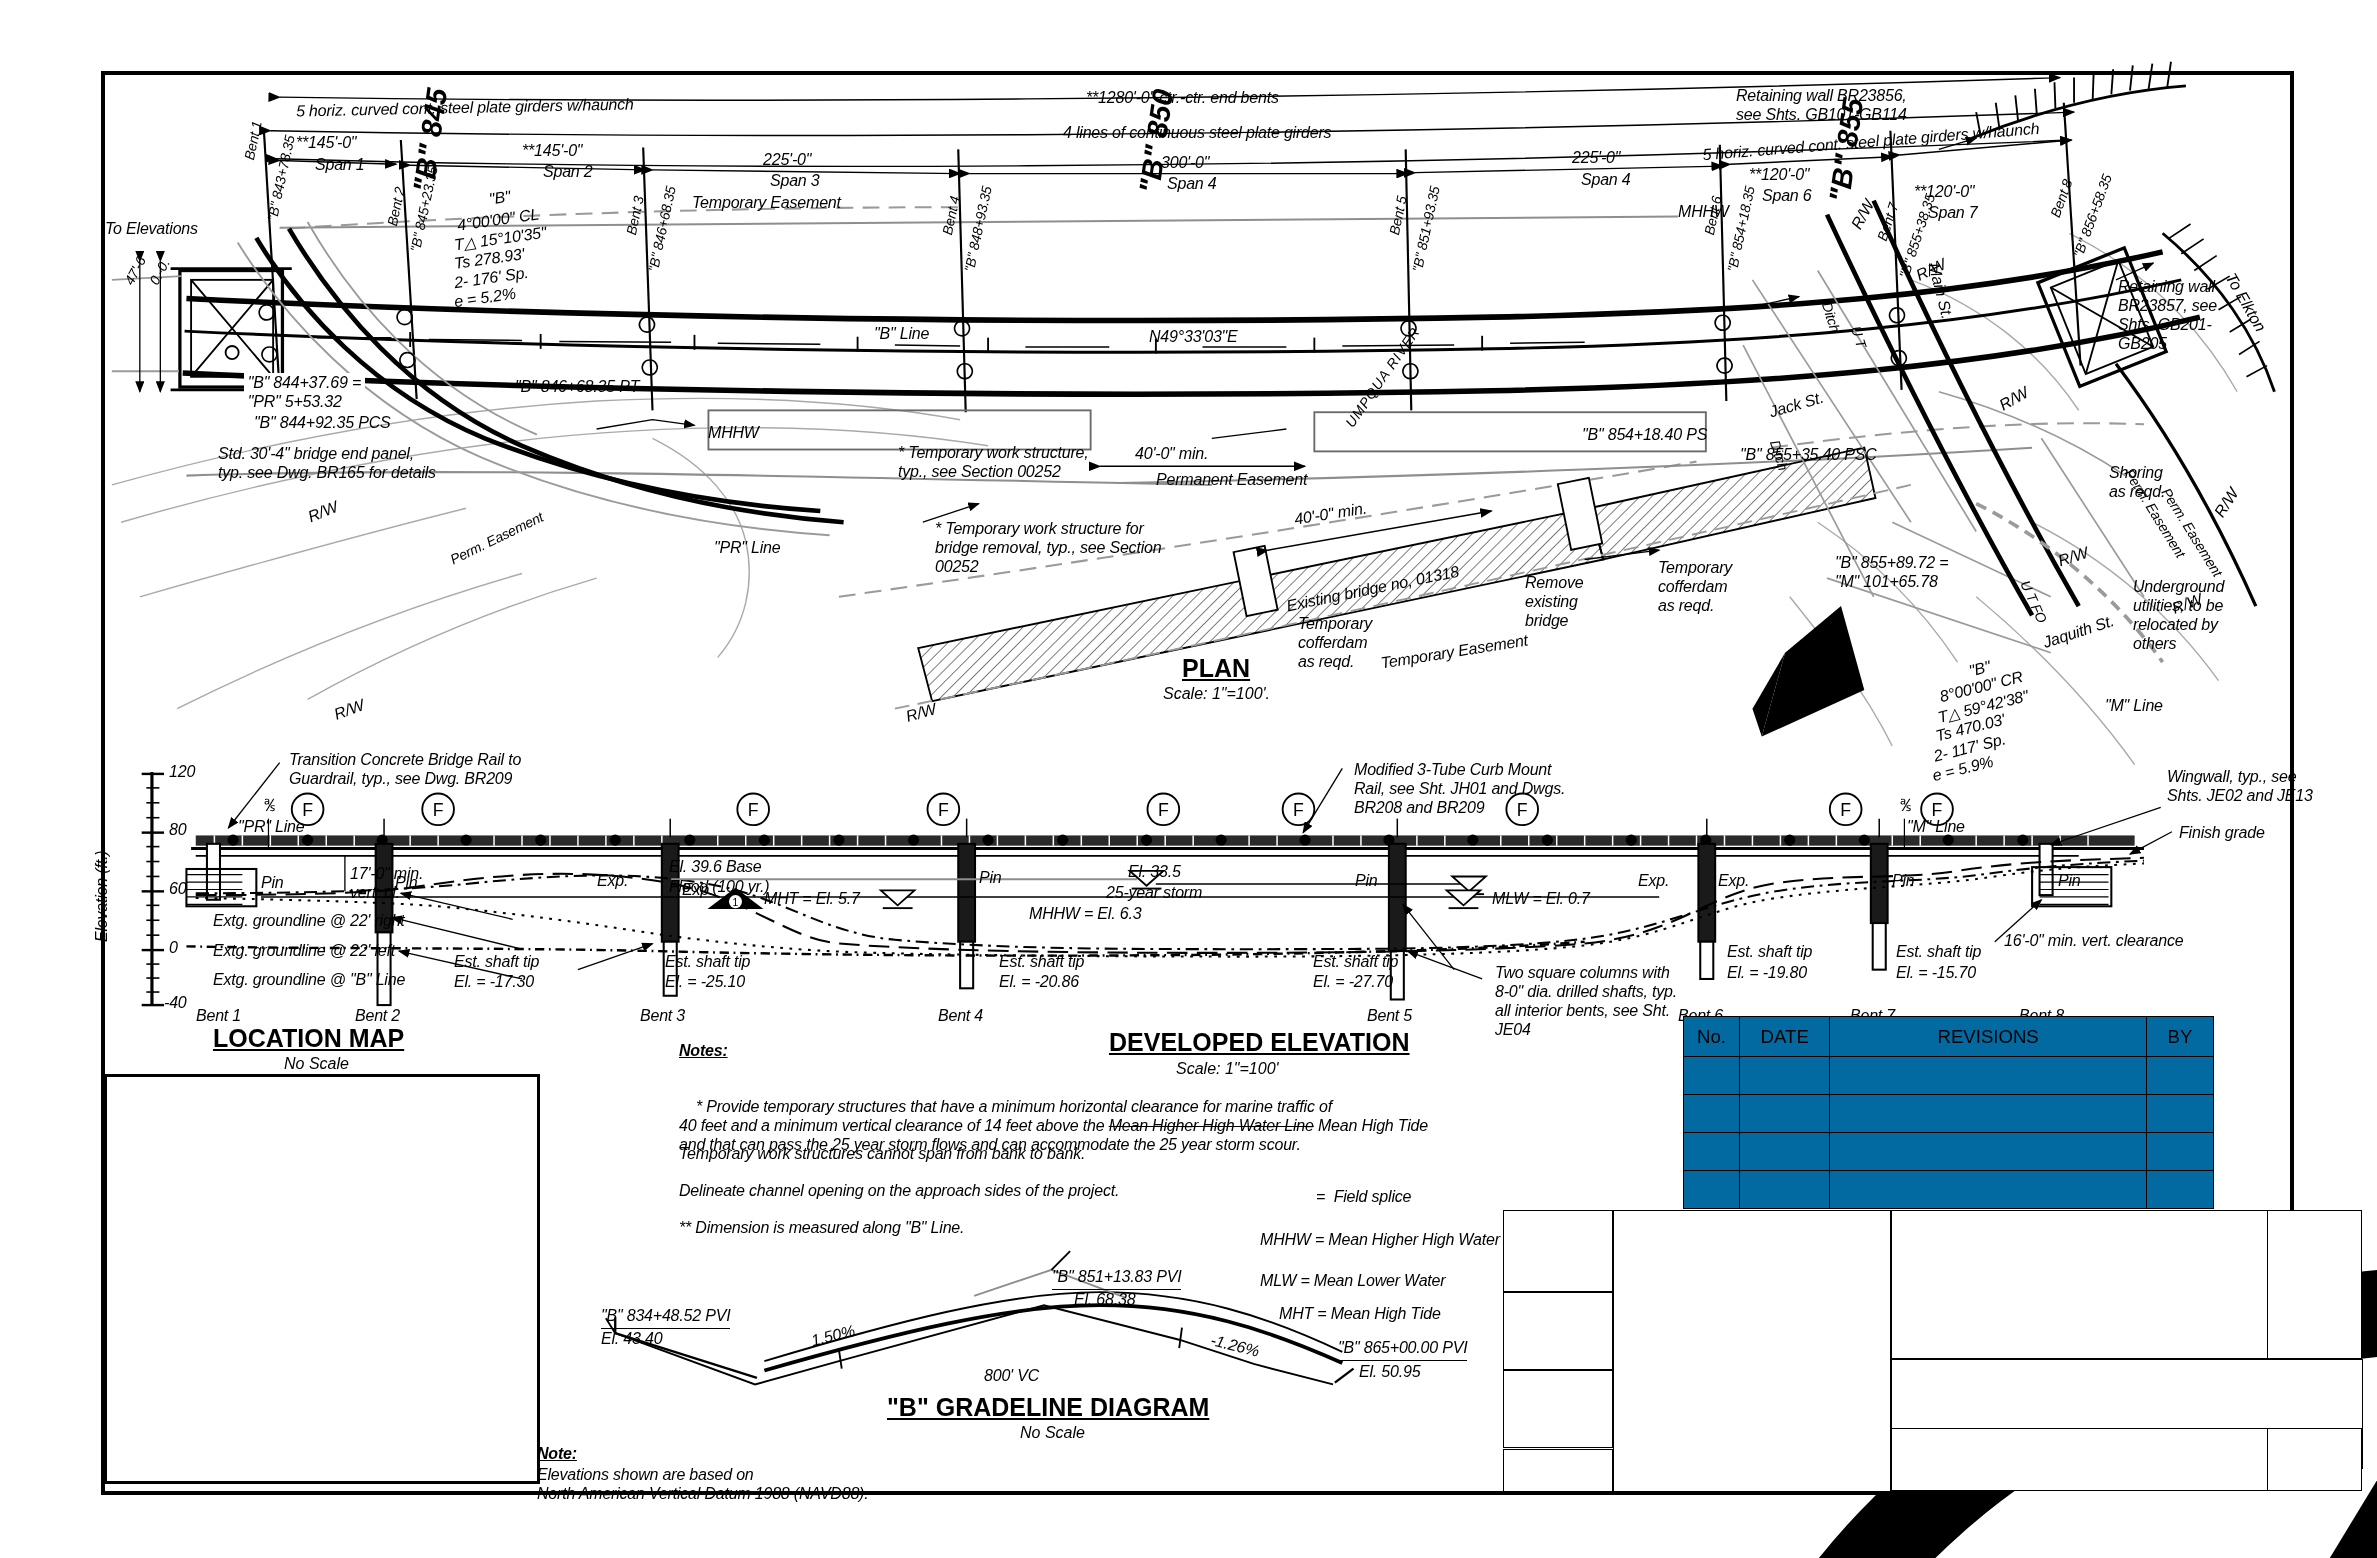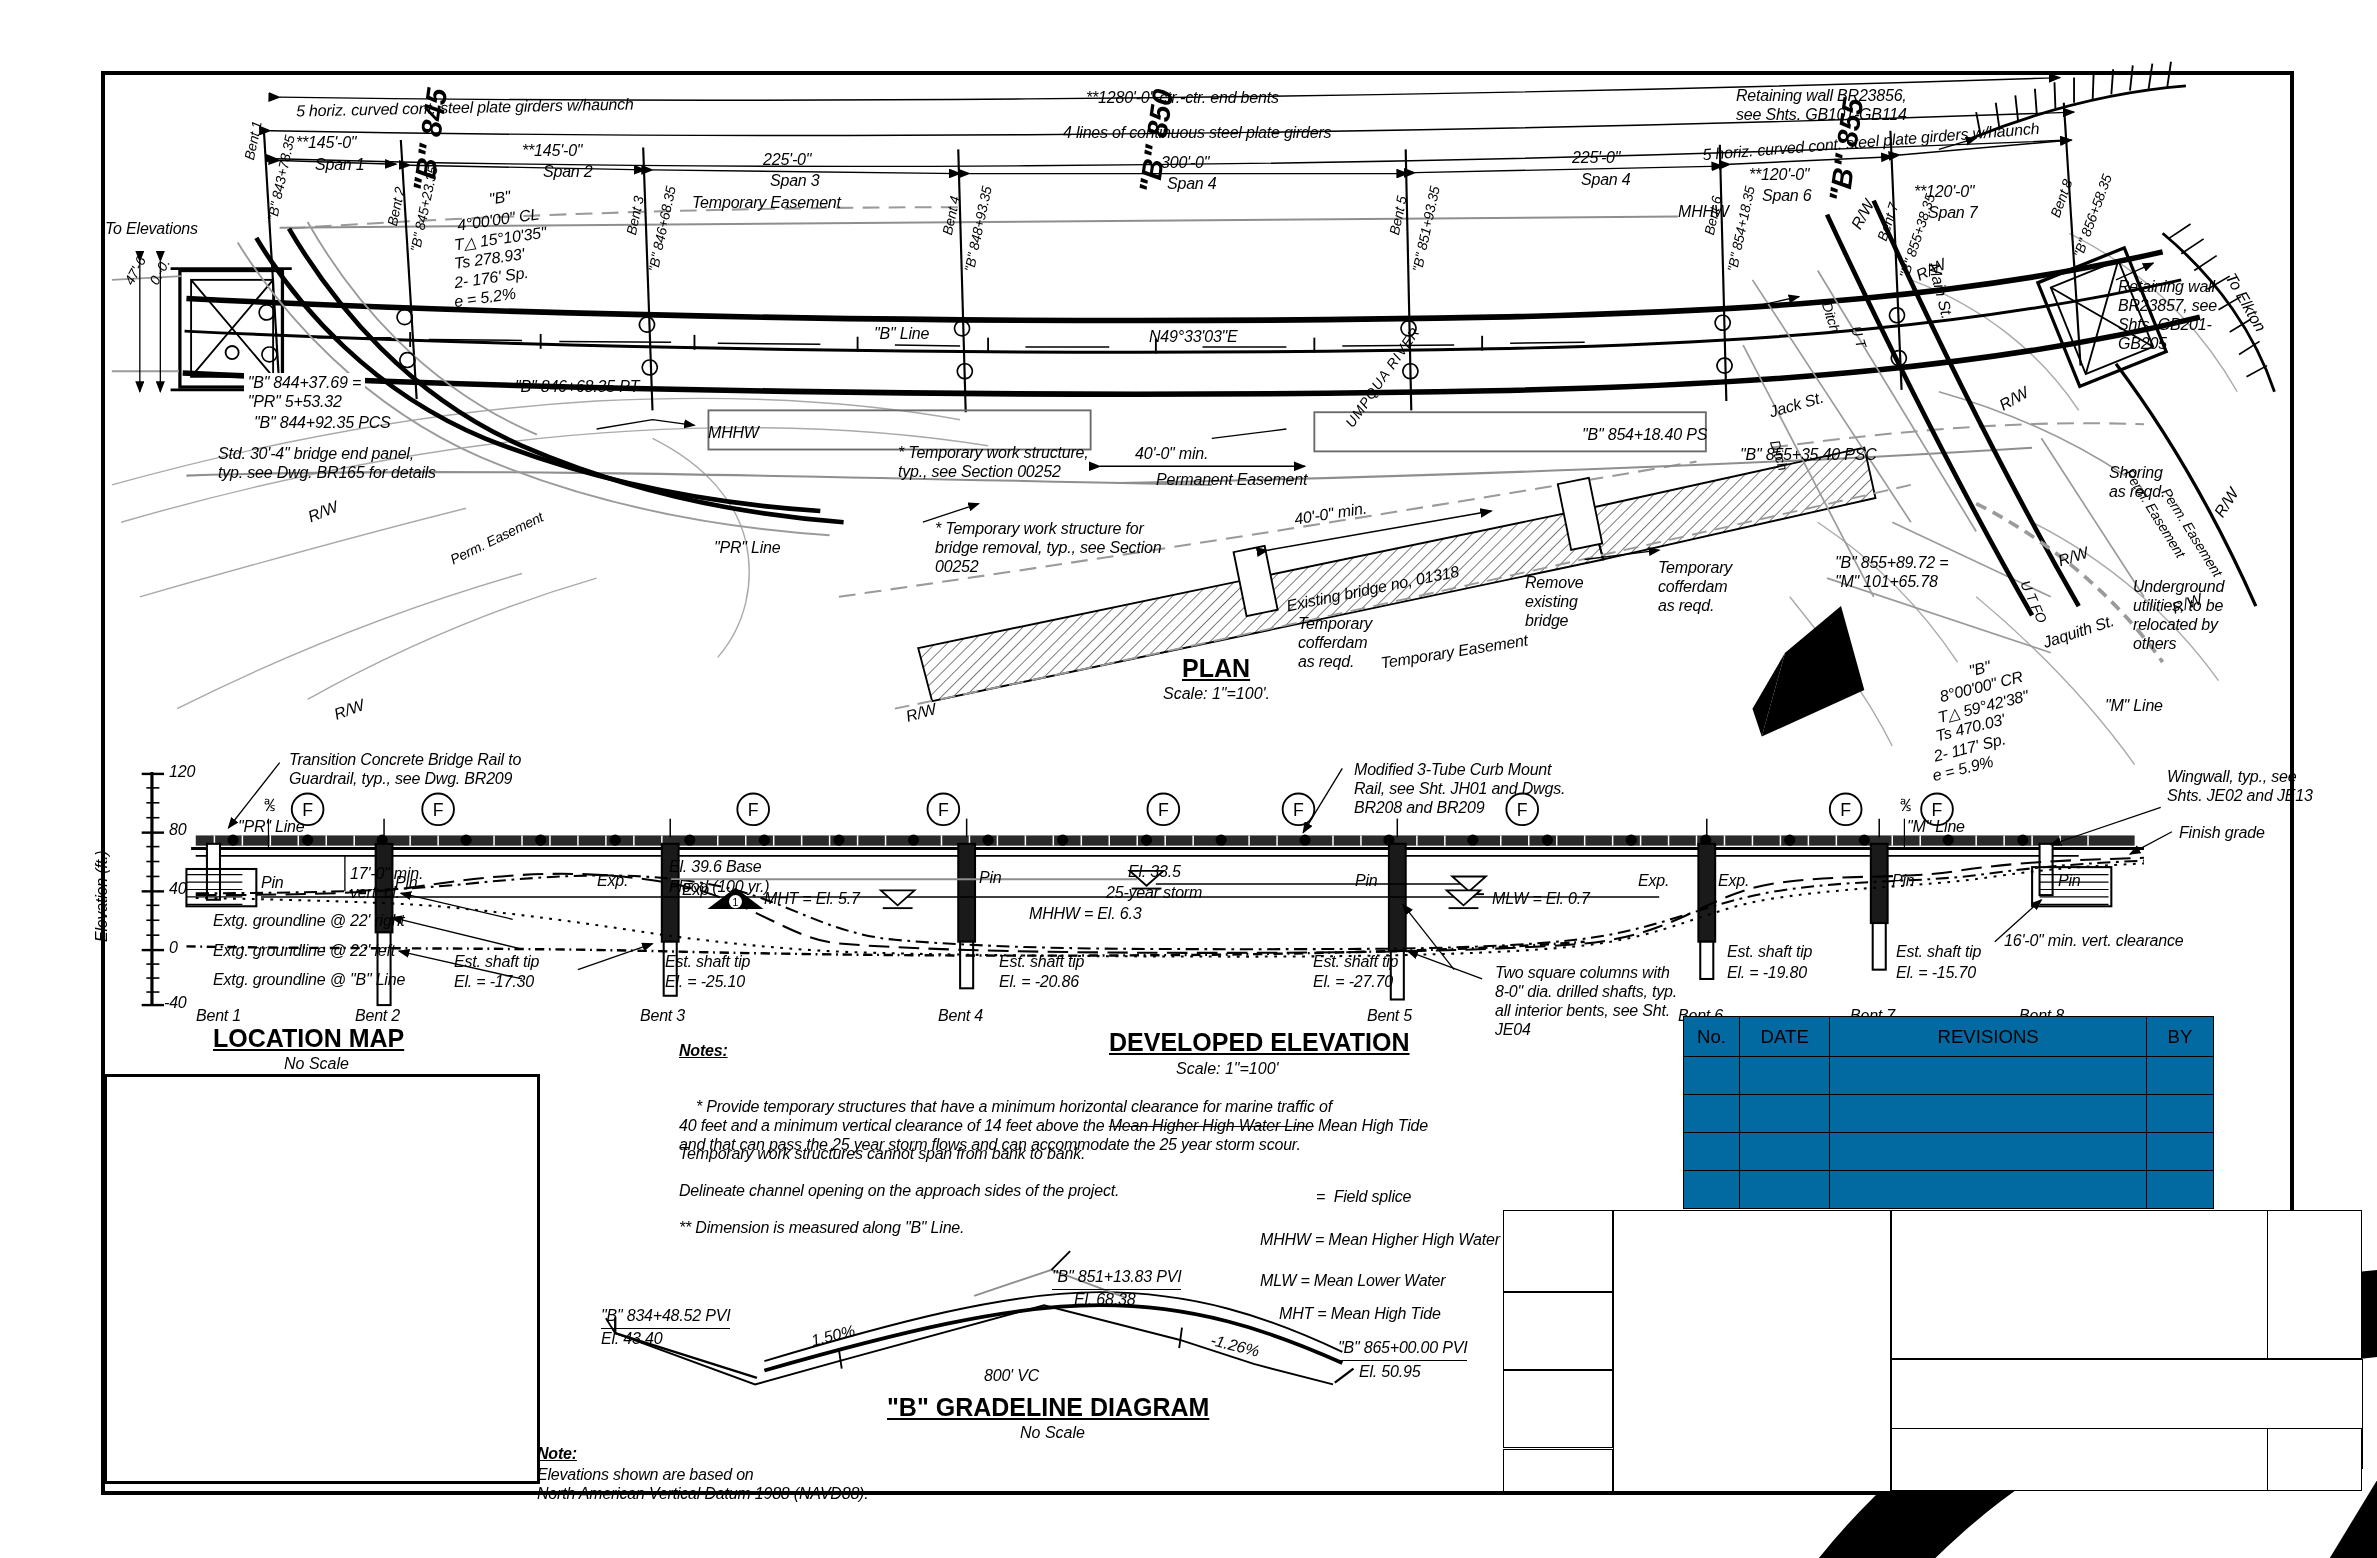--- a/index.html
+++ b/index.html
@@ -680,21 +680,21 @@
   <div class="lbl sm" style="left:1782px;top:438px;transform:rotate(72deg);transform-origin:left top;">Ditch</div>
   <div class="lbl sm" style="left:1863px;top:324px;transform:rotate(72deg);transform-origin:left top;">U T</div>
   <div class="lbl sm" style="left:2032px;top:578px;transform:rotate(66deg);transform-origin:left top;">U T FO</div>
 
   <div class="ttl und" style="position:absolute;left:1182px;top:654px;">PLAN</div>
   <div class="sub" style="position:absolute;left:1163px;top:685px;">Scale: 1"=100'.</div>
 
   <div class="lbl" style="left:93px;top:942px;transform:rotate(-90deg);transform-origin:left top;">Elevation (ft.)</div>
   <div class="lbl" style="left:169px;top:763px;">120</div>
   <div class="lbl" style="left:169px;top:821px;">80</div>
-  <div class="lbl" style="left:169px;top:880px;">40</div>
+  <div class="lbl" style="left:169px;top:880px;">60</div>
   <div class="lbl" style="left:169px;top:939px;">0</div>
   <div class="lbl" style="left:164px;top:994px;">-40</div>
 
   <div class="lbl" style="left:289px;top:751px;">Transition Concrete Bridge Rail to
 Guardrail, typ., see Dwg. BR209</div>
   <div class="lbl" style="left:1354px;top:761px;">Modified 3-Tube Curb Mount
 Rail, see Sht. JH01 and Dwgs.
 BR208 and BR209</div>
   <div class="lbl" style="left:2167px;top:768px;">Wingwall, typ., see
 Shts. JE02 and JE13</div>

